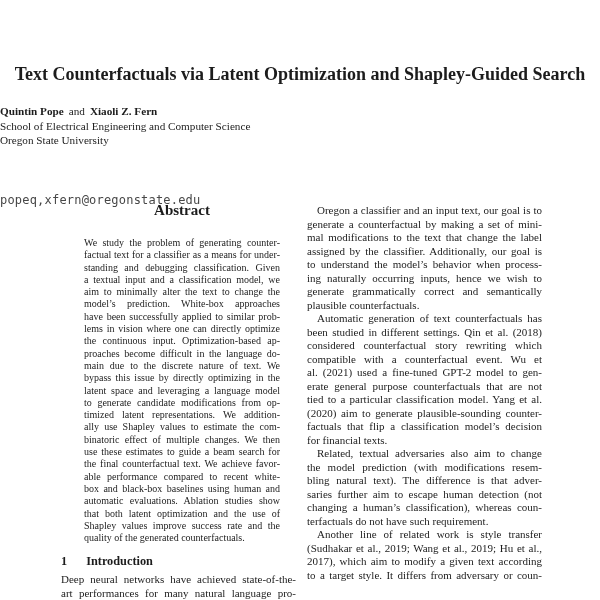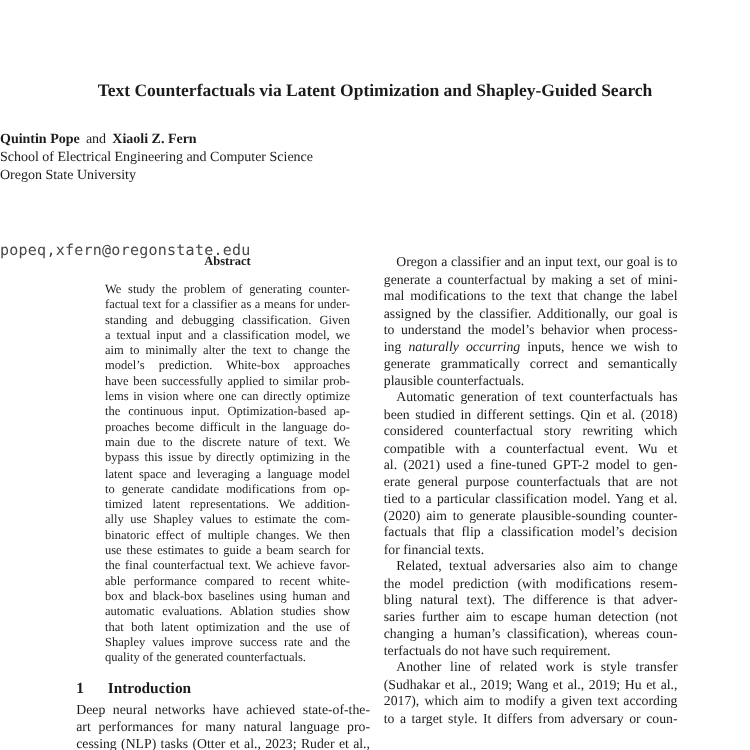--- a/index.html
+++ b/index.html
@@ -12,21 +12,21 @@
     font-family: "Liberation Serif", "DejaVu Serif", serif;
     color: #1c1c1c;
   }
   .title {
     position: absolute;
     top: 66px;
     left: 0;
     width: 600px;
     text-align: center;
     font-weight: bold;
-    font-size: 14px;
+    font-size: 18px;
     line-height: 16px;
   }
   .authors {
     position: absolute;
     top: 104px;
     left: 0;
     width: 600px;
     text-align: left;
     font-size: 11.2px;
     line-height: 14.6px;
@@ -49,39 +49,39 @@
   .right-col {
     position: absolute;
     left: 307px;
     top: 204px;
     width: 235px;
   }
   .abstract-wrap { margin-left: 23px; width: 196px; }
   .abstract-head {
     text-align: center;
     font-weight: bold;
-    font-size: 10px;
+    font-size: 15px;
     line-height: 14px;
-    margin-bottom: 9px;
+    margin-bottom: 20px;
   }
   .abstract-text { font-size: 10px; line-height: 12.3px; }
   .section-head {
     margin-top: 10px;
     margin-bottom: 5px;
     font-size: 12.3px;
     line-height: 14px;
     font-weight: bold;
   }
   .section-num { margin-right: 19px; }
   .body-text { font-size: 11px; line-height: 13.5px; }
   .tline { text-align: justify; text-align-last: justify; }
   .endpar .tline:last-child { text-align-last: left; }
   .par .tline:first-child { text-indent: 10px; }
   .noindent .tline:first-child { text-indent: 0; }
-  .em { font-style: italic; }
+  .em { }
 </style>
 </head>
 <body>
 
 <div class="page">
 
   <div class="title">Text Counterfactuals via Latent Optimization and Shapley-Guided Search</div>
 
   <div class="authors">
     <div>

